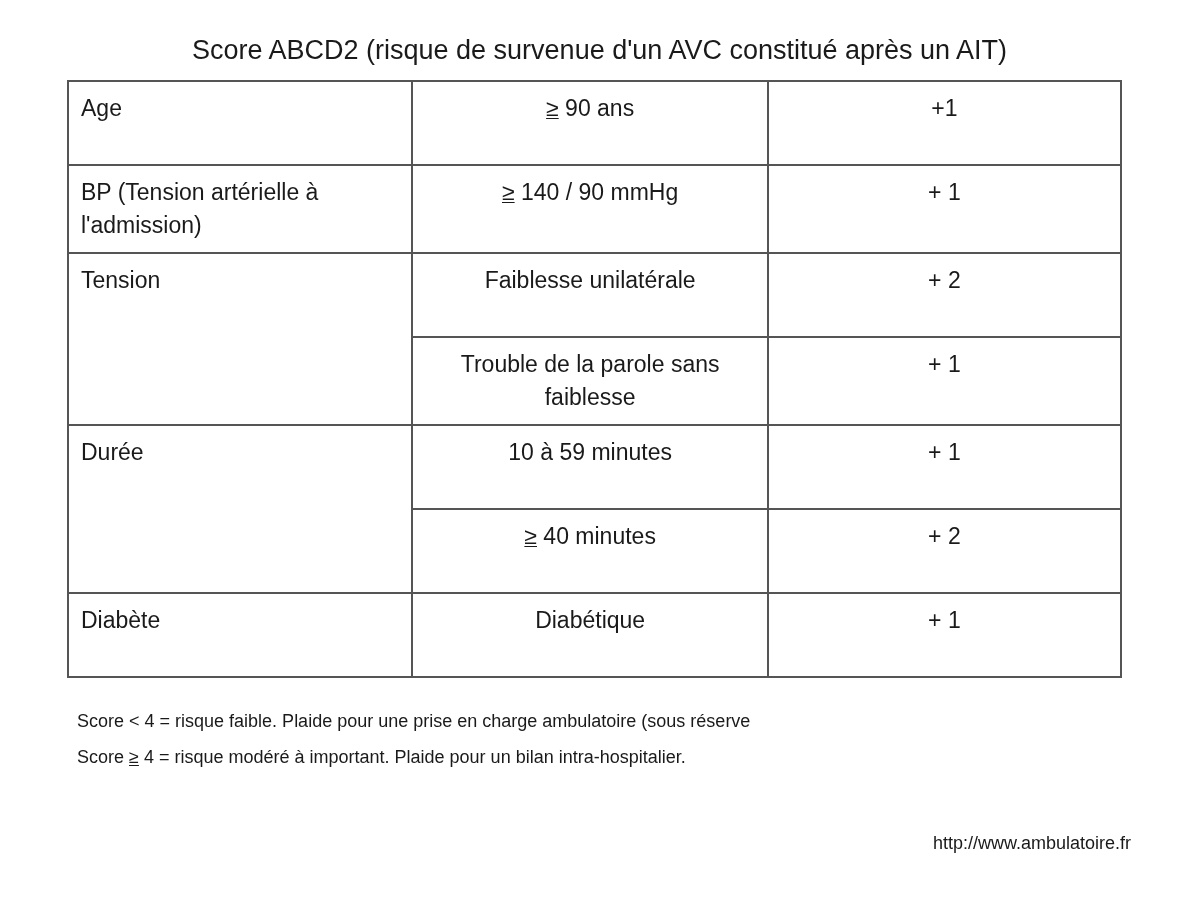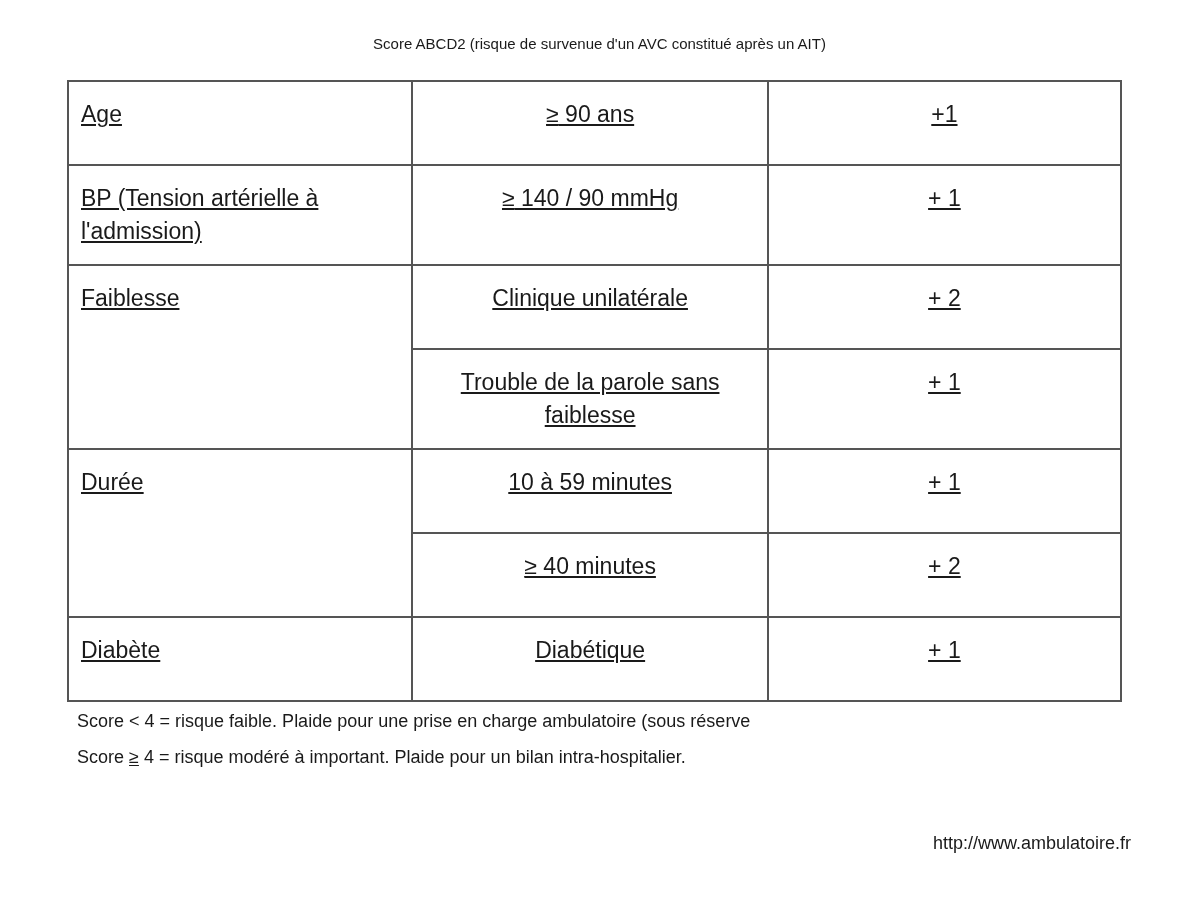--- a/index.html
+++ b/index.html
@@ -1,19 +1,19 @@
 <!DOCTYPE html>
 <html><head>
 <meta charset="utf-8">
 <style>
   html, body { margin: 0; padding: 0; background: #ffffff; }
   body { width: 1199px; height: 900px; position: relative; font-family: "Liberation Sans", "DejaVu Sans", sans-serif; color: #1a1a1a; overflow: hidden; }
-  .title { position: absolute; left: 0; width: 1199px; top: 35px; text-align: center; font-size: 15px; }
+  .title { position: absolute; left: 0; width: 1199px; top: 35px; text-align: center; font-size: 27px; }
   table { position: absolute; left: 67px; top: 80px; border-collapse: collapse; width: 1055px; }
-  td { border: 2px solid #555; vertical-align: top; font-size: 23px; padding: 16px 12px; height: 62px; box-sizing: border-box; line-height: 33px; text-decoration: underline; }
+  td { border: 2px solid #555; vertical-align: top; font-size: 23px; padding: 10px 12px; height: 62px; box-sizing: border-box; line-height: 33px; }
   td.c1 { width: 345px; text-align: left; }
   td.c2 { width: 356px; text-align: center; }
   td.c3 { width: 354px; text-align: center; }
   tr { height: 84px; }
   .u { text-decoration: underline; text-decoration-thickness: 1px; text-underline-offset: 2px; }
   .notes { position: absolute; left: 77px; top: 703px; font-size: 18px; line-height: 36px; }
   .src { position: absolute; right: 68px; top: 833px; font-size: 18px; }
 </style>
 </head>
 <body>
@@ -26,22 +26,22 @@
     <td class="c1">Age</td>
     <td class="c2"><span class="u">≥</span><span> 90 ans</span></td>
     <td class="c3">+1</td>
   </tr>
   <tr>
     <td class="c1">BP (Tension artérielle à l'admission)</td>
     <td class="c2"><span class="u">≥</span><span> 140 / 90 mmHg</span></td>
     <td class="c3">+ 1</td>
   </tr>
   <tr>
-    <td class="c1" rowspan="2">Faiblesse</td>
-    <td class="c2">Clinique unilatérale</td>
+    <td class="c1" rowspan="2">Tension</td>
+    <td class="c2">Faiblesse unilatérale</td>
     <td class="c3">+ 2</td>
   </tr>
   <tr>
     <td class="c2">Trouble de la parole sans faiblesse</td>
     <td class="c3">+ 1</td>
   </tr>
   <tr>
     <td class="c1" rowspan="2">Durée</td>
     <td class="c2">10 à 59 minutes</td>
     <td class="c3">+ 1</td>

